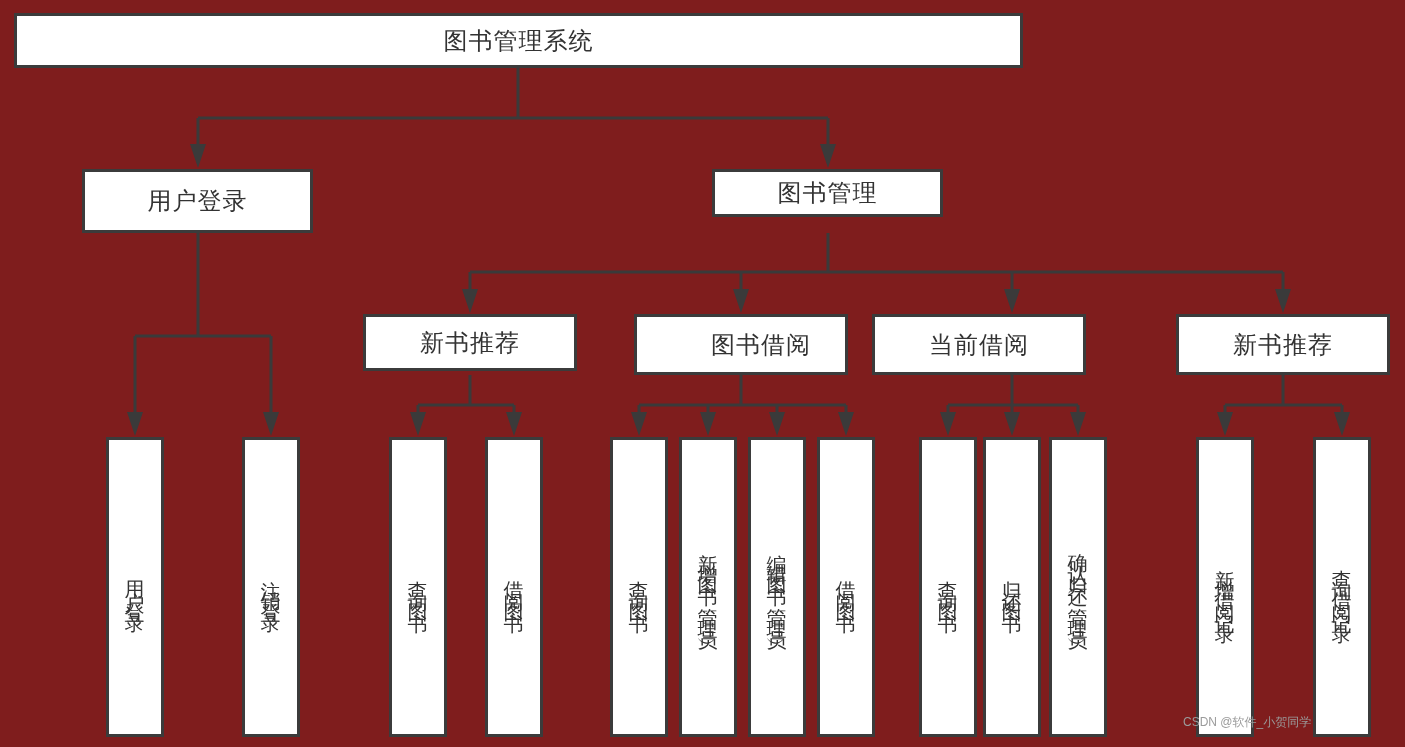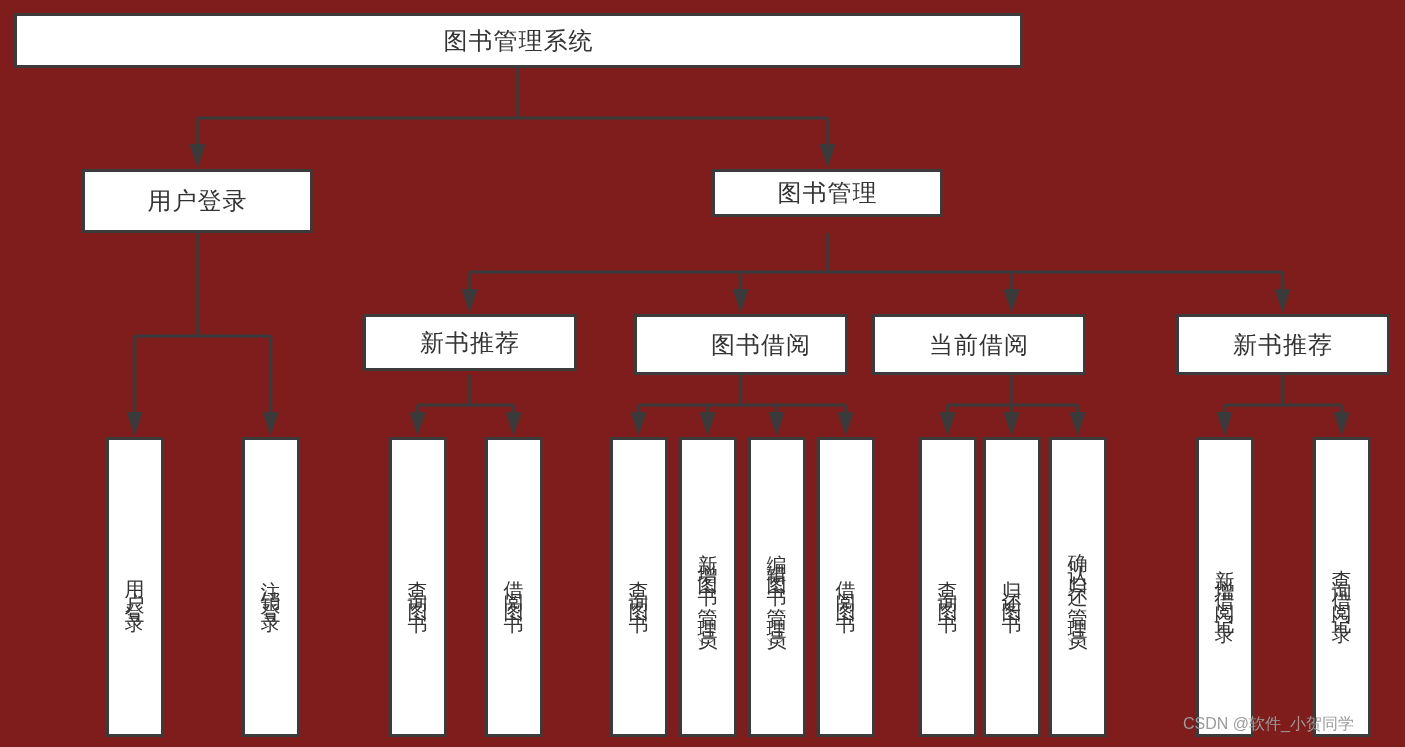--- a/index.html
+++ b/index.html
@@ -78,21 +78,21 @@
   .leaf-7  { left: 817px; }
   .leaf-8  { left: 919px; }
   .leaf-9  { left: 983px; }
   .leaf-10 { left: 1049px; }
   .leaf-11 { left: 1196px; }
   .leaf-12 { left: 1313px; }
   #watermark {
     position: absolute;
     left: 1183px;
     top: 714px;
-    font-size: 16px;
+    font-size: 12px;
     color: #9b9b9b;
     white-space: nowrap;
     z-index: 10;
   }
 </style>
 </head>
 <body>
 
 <div id="stage">
 

